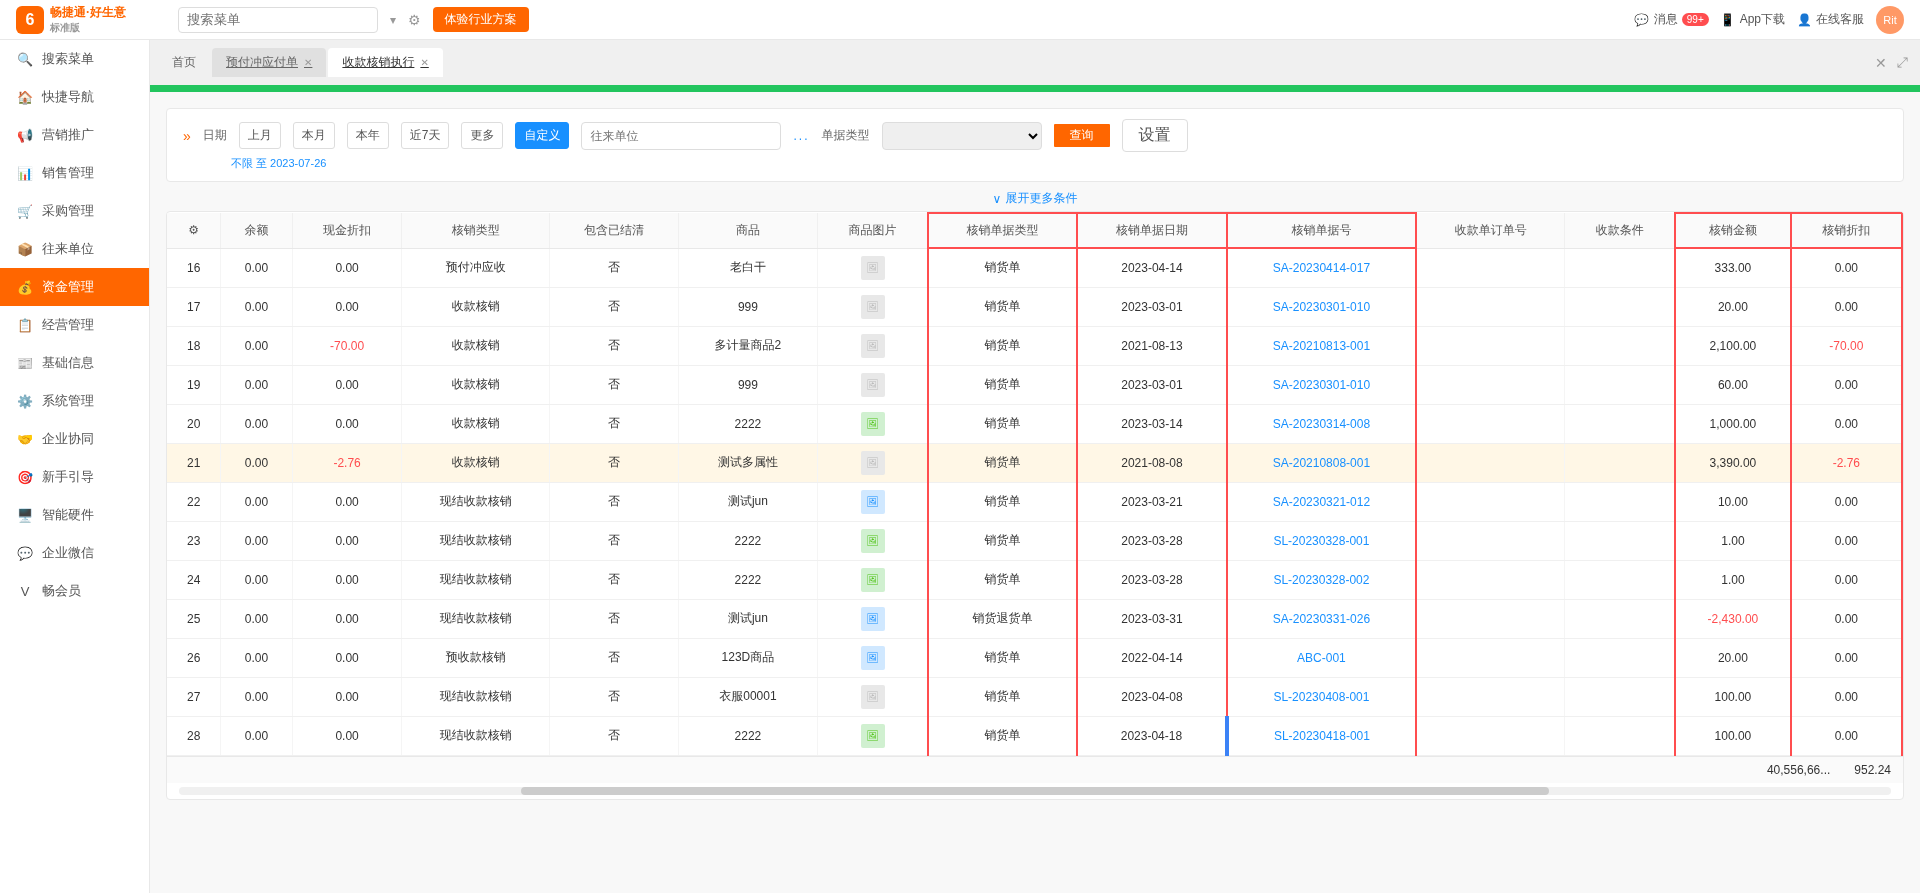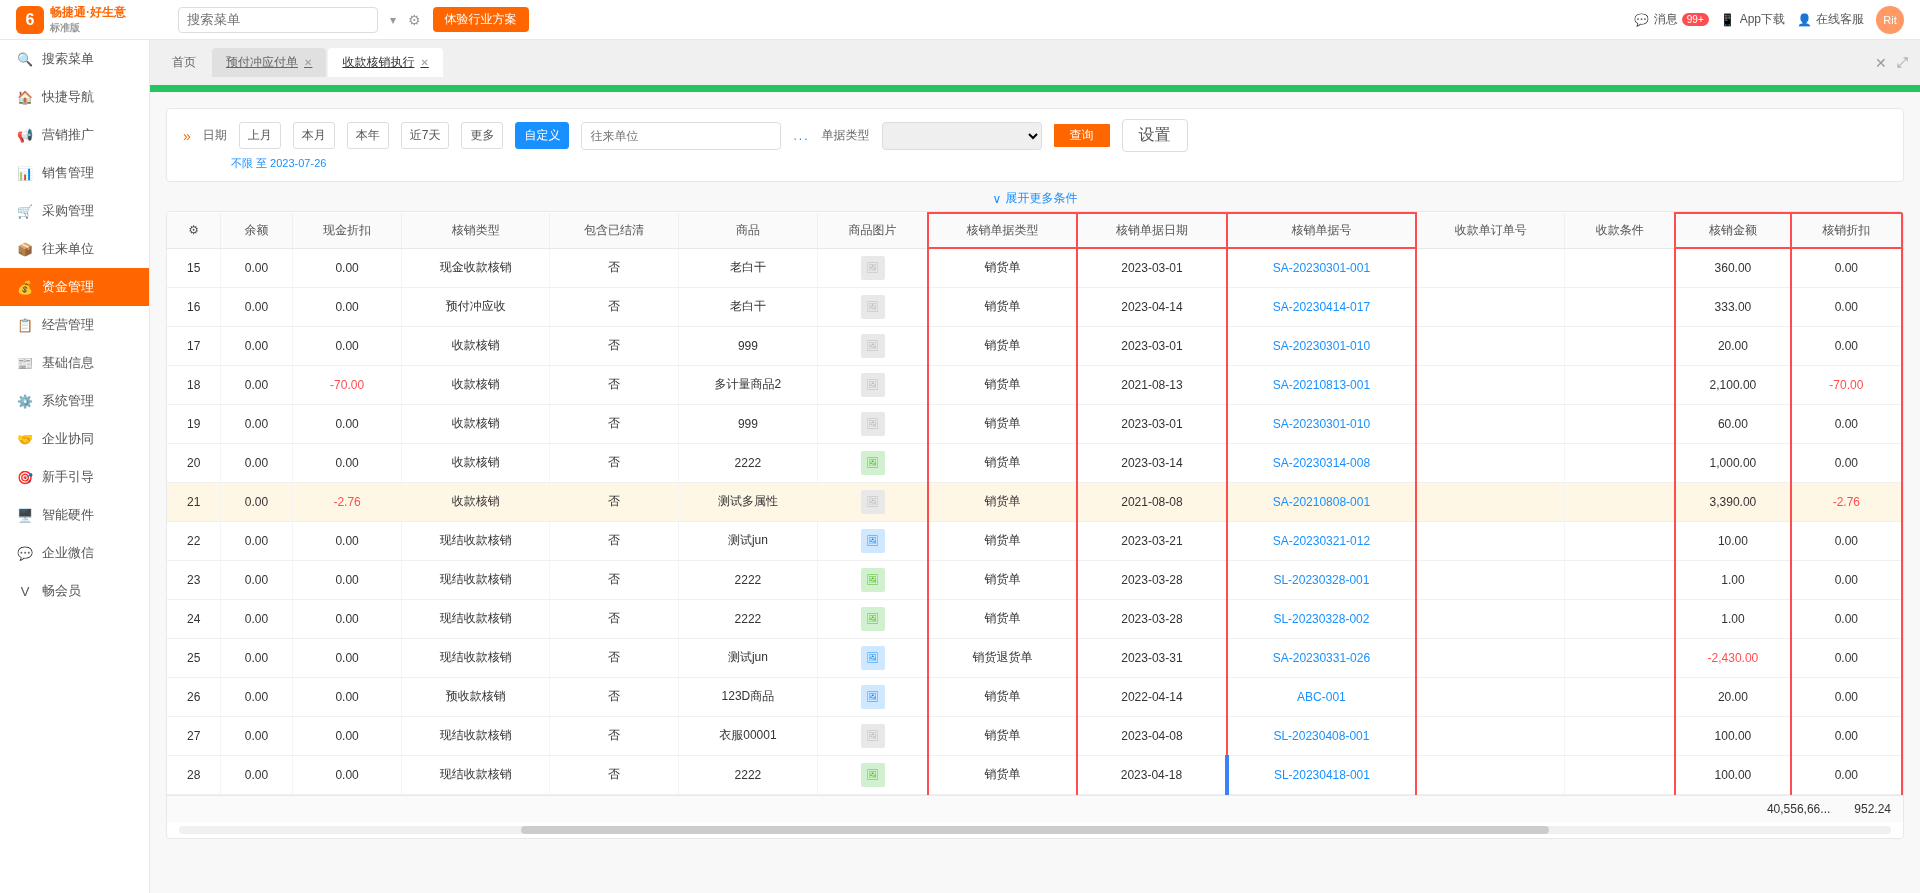--- a/index.html
+++ b/index.html
@@ -240,36 +240,20 @@
               <th style="border: 2px solid #ff4d4f;">核销单据类型</th>
               <th style="border: 2px solid #ff4d4f;">核销单据日期</th>
               <th style="border: 2px solid #ff4d4f;">核销单据号</th>
               <th>收款单订单号</th>
               <th>收款条件</th>
               <th style="border: 2px solid #ff4d4f;">核销金额</th>
               <th style="border: 2px solid #ff4d4f;">核销折扣</th>
             </tr>
           </thead>
           <tbody id="table-body">
-          <tr>
-      <td>15</td>
-      <td>0.00</td>
-      <td class="">0.00</td>
-      <td>现金收款核销</td>
-      <td>否</td>
-      <td>老白干</td>
-      <td><div class="img-placeholder gray">🖼</div></td>
-      <td style="border-left:2px solid #ff4d4f;border-right:2px solid #ff4d4f;">销货单</td>
-      <td style="border-left:2px solid #ff4d4f;border-right:2px solid #ff4d4f;">2023-03-01</td>
-      <td style="border-left:2px solid #ff4d4f;border-right:2px solid #ff4d4f;"><a class="link-text">SA-20230301-001</a></td>
-      <td></td>
-      <td></td>
-      <td style="border-left:2px solid #ff4d4f;border-right:2px solid #ff4d4f;" class="">360.00</td>
-      <td style="border-left:2px solid #ff4d4f;border-right:2px solid #ff4d4f;" class="">0.00</td>
-    </tr>
               <tr>
       <td>16</td>
       <td>0.00</td>
       <td class="">0.00</td>
       <td>预付冲应收</td>
       <td>否</td>
       <td>老白干</td>
       <td><div class="img-placeholder gray">🖼</div></td>
       <td style="border-left:2px solid #ff4d4f;border-right:2px solid #ff4d4f;">销货单</td>
       <td style="border-left:2px solid #ff4d4f;border-right:2px solid #ff4d4f;">2023-04-14</td>

